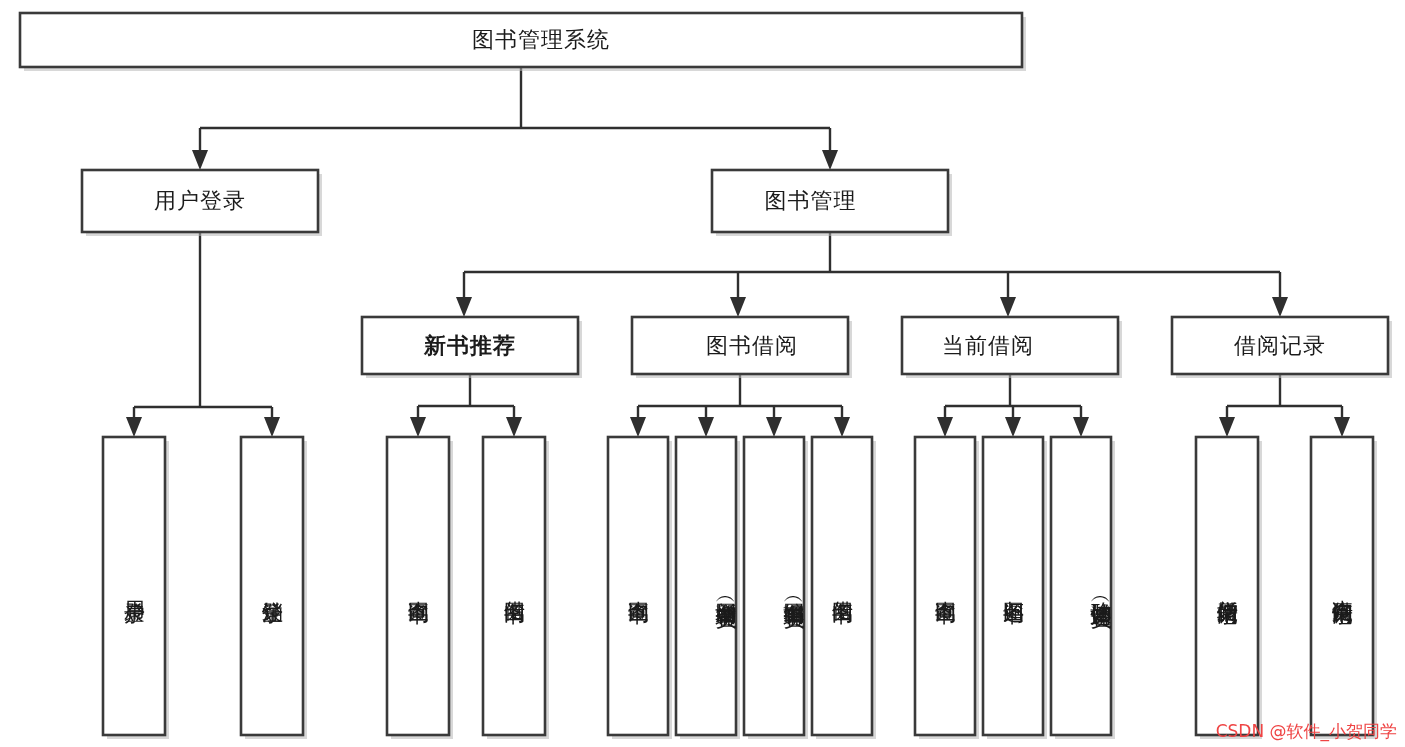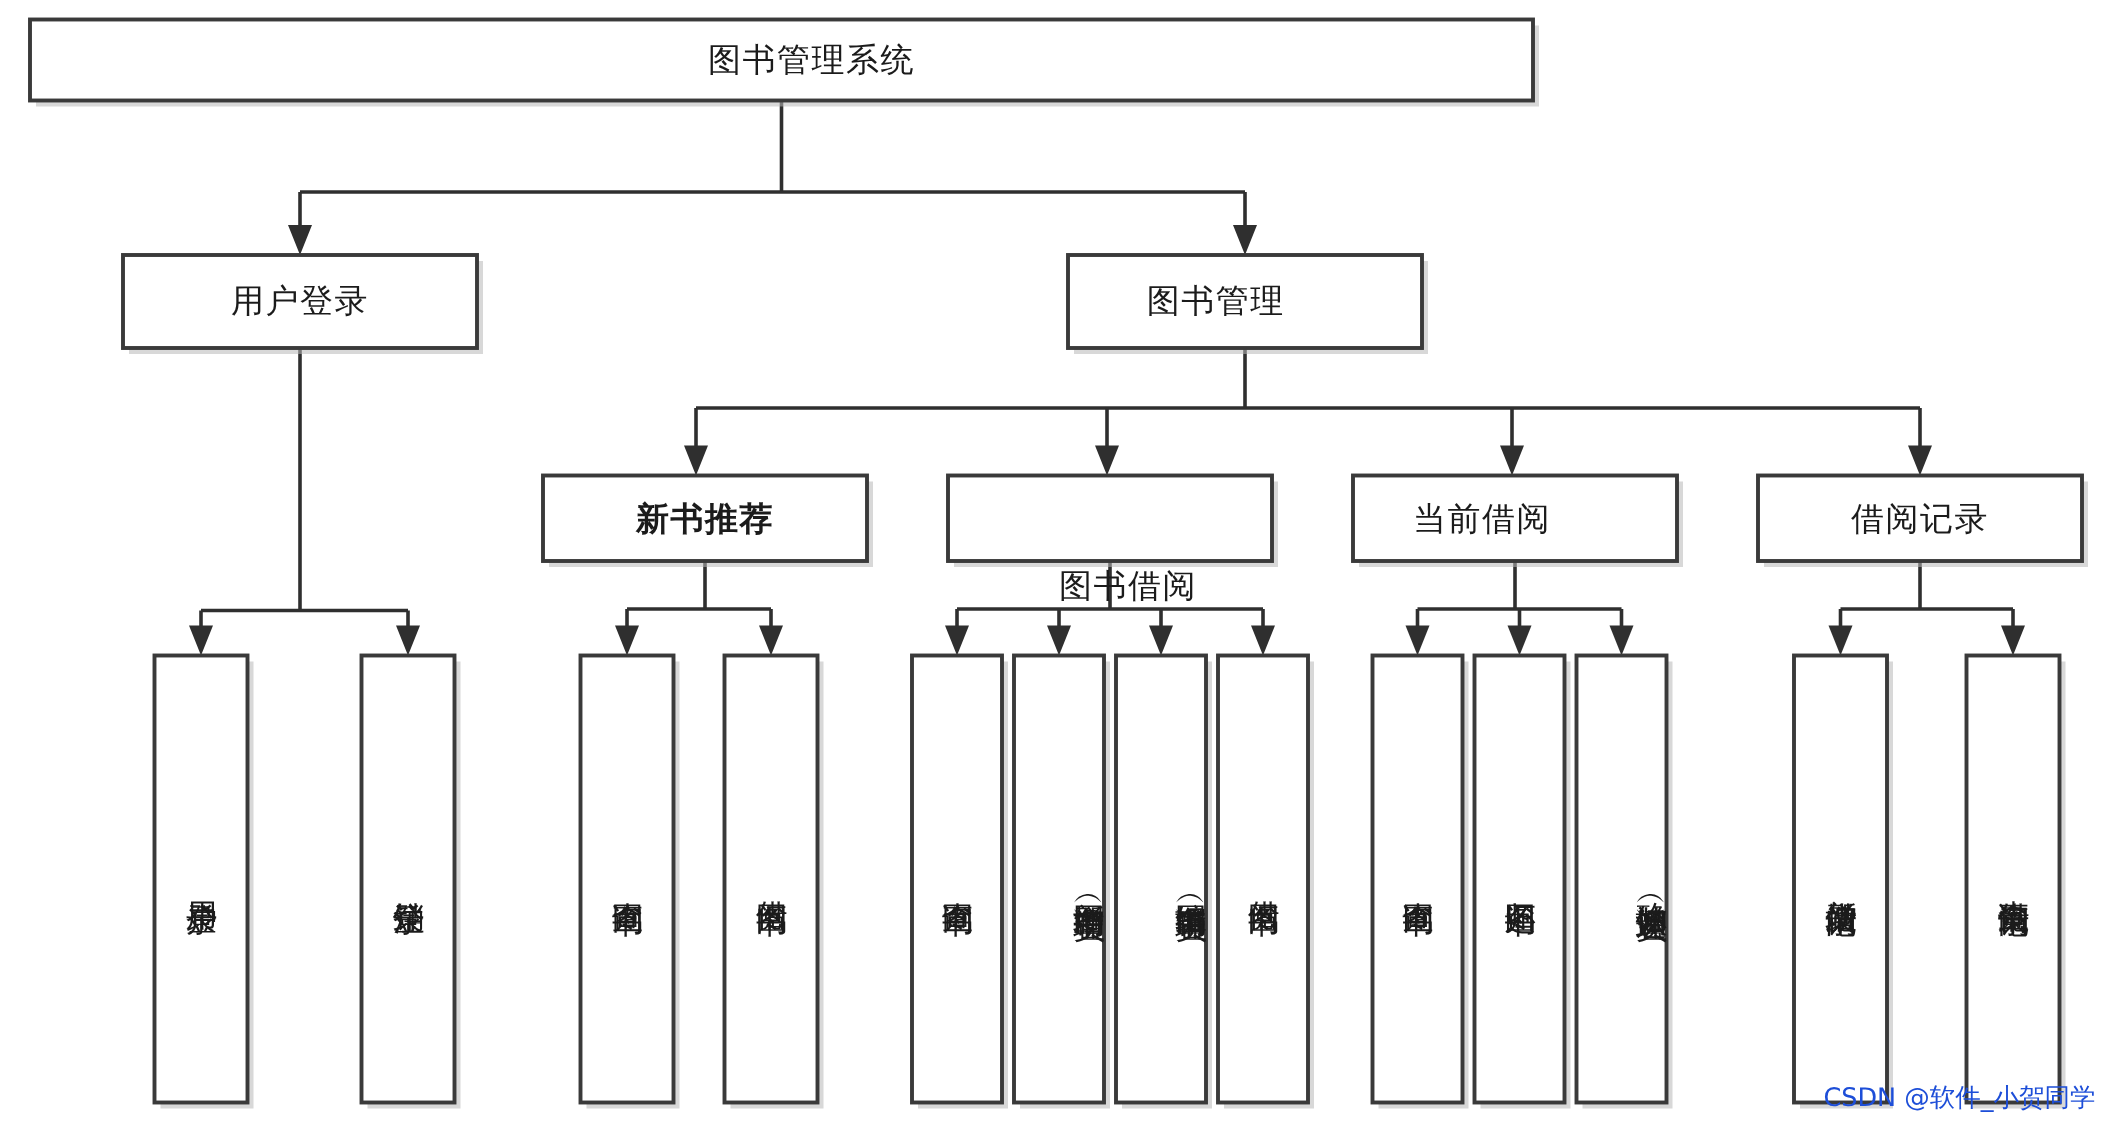--- a/index.html
+++ b/index.html
@@ -75,21 +75,21 @@
     white-space: nowrap;
     pointer-events: none;
     letter-spacing: 1px;
   }
   .wm {
     position: absolute;
     right: 8px;
     bottom: 4px;
     font-family: "DejaVu Sans", "Liberation Sans", sans-serif;
     font-size: 17px;
-    color: #1d4ed8;
+    color: #ef4444;
     white-space: nowrap;
   }
 </style>
 </head>
 <body>
 
 <div id="diagram-root">
 
   <svg id="chart-svg" viewBox="0 0 1405 747">
     <defs>
@@ -263,21 +263,21 @@
       <rect class="node-box" x="1311" y="437" width="62" height="298"></rect>
     </g>
   </svg>
 
   <div class="hlabel" style="left:20px; top:13px; width:1002px; height:54px;padding-left:20px;">图书管理系统</div>
 
   <div class="hlabel" style="left:82px; top:170px; width:236px; height:62px;">用户登录</div>
   <div class="hlabel" style="left:712px; top:170px; width:197px; height:62px;">图书管理</div>
 
   <div class="hlabel" style="left:362px; top:317px; width:216px; height:57px;font-weight:bold;">新书推荐</div>
-  <div class="hlabel" style="left:632px; top:317px; width:240px; height:57px;margin-top:45px;">图书借阅</div>
+  <div class="hlabel" style="left:632px; top:317px; width:240px; height:57px;">图书借阅</div>
   <div class="hlabel" style="left:902px; top:317px; width:172px; height:57px;">当前借阅</div>
   <div class="hlabel" style="left:1172px; top:317px; width:216px; height:57px;font-family:Liberation Serif, serif;">借阅记录</div>
 
   <div class="vlabel" style="left:103px; top:437px; width:62px; height:298px;">用户登录</div>
   <div class="vlabel" style="left:241px; top:437px; width:62px; height:298px;">注销登录</div>
 
   <div class="vlabel" style="left:387px; top:437px; width:62px; height:298px;">查询图书</div>
   <div class="vlabel" style="left:483px; top:437px; width:62px; height:298px;">借阅图书</div>
 
   <div class="vlabel" style="left:608px; top:437px; width:60px; height:298px;">查询图书</div>

